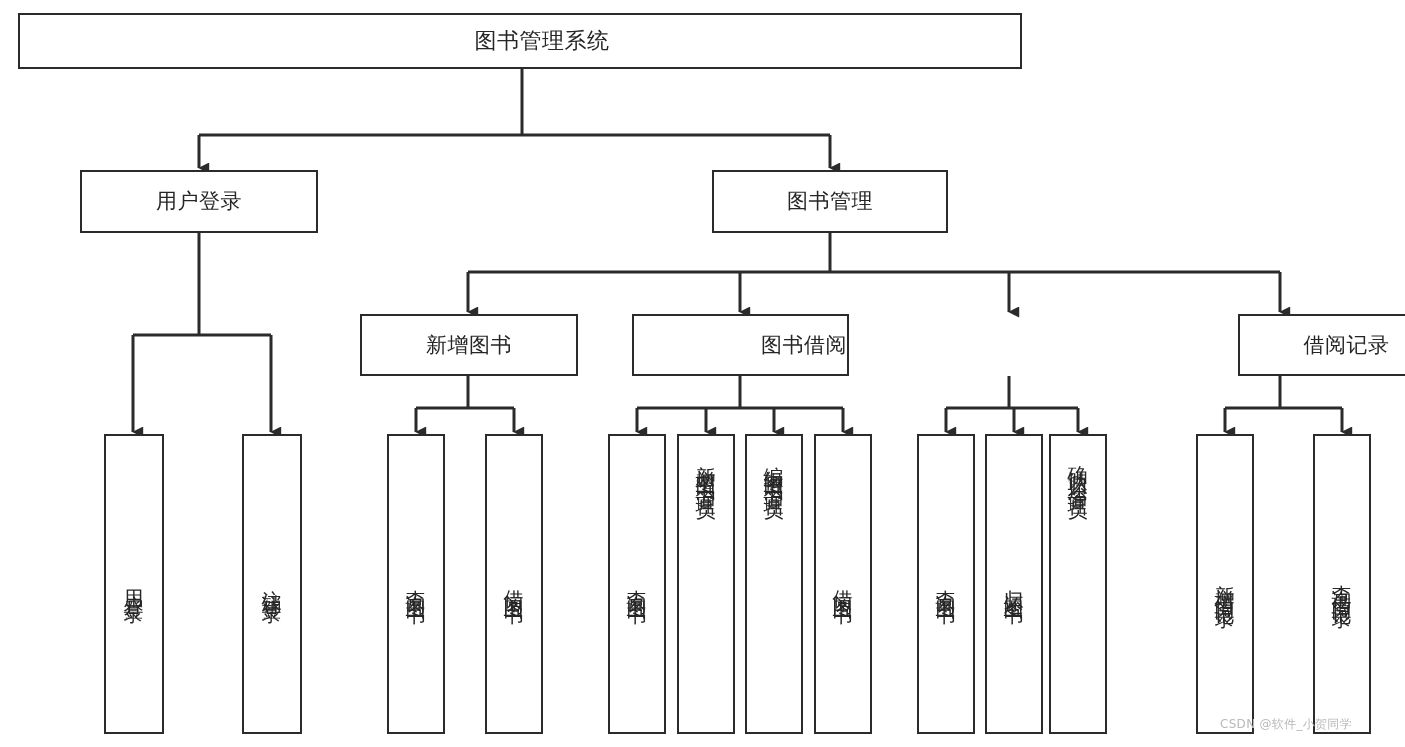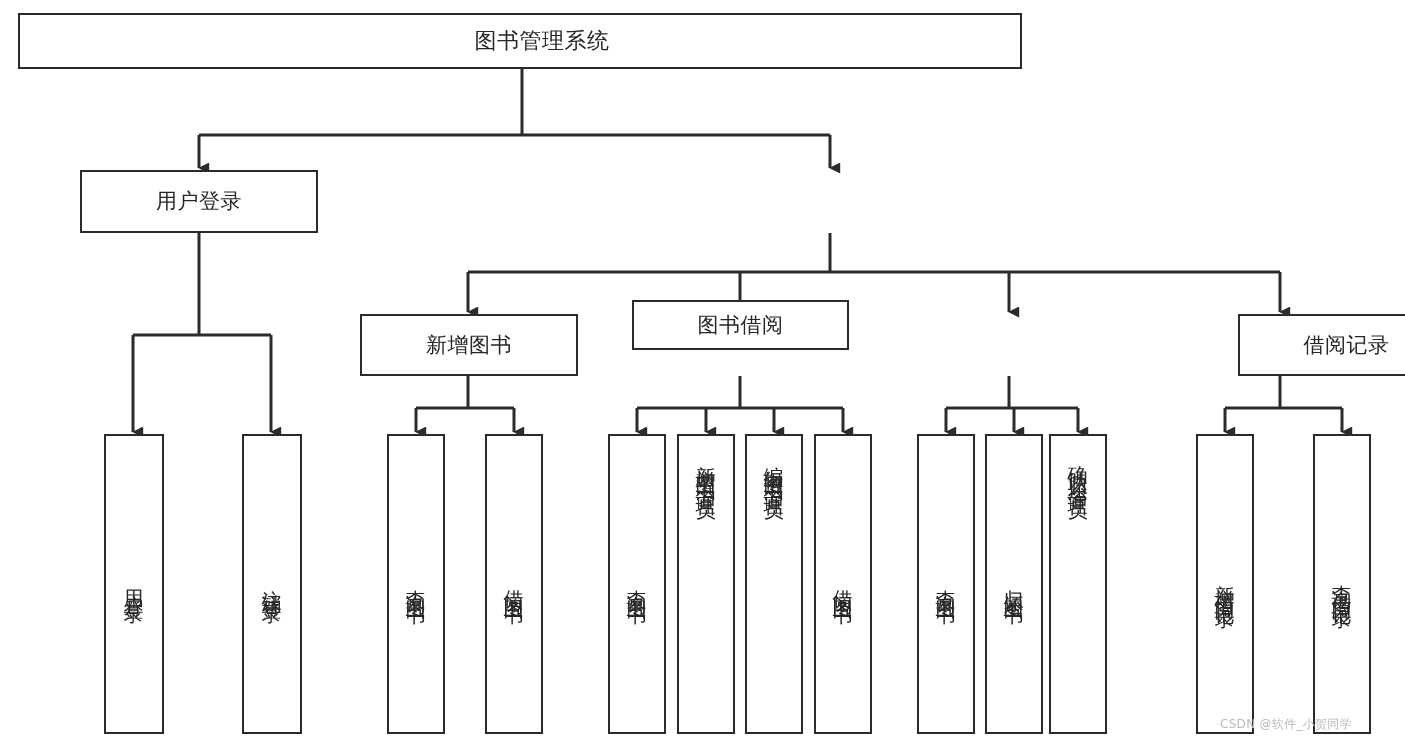--- a/index.html
+++ b/index.html
@@ -135,25 +135,28 @@
     </g>
   </svg>
 
   <div class="node-box root" style="left:18px; top:13px; width:1004px; height:56px;">
     <span class="node-label">图书管理系统</span>
   </div>
 
   <div class="node-box" style="left:80px; top:170px; width:238px; height:63px;">
     <span class="node-label">用户登录</span>
   </div>
+  <div class="node-box" style="left:712px; top:170px; width:236px; height:63px;">
+    <span class="node-label">图书管理</span>
+  </div>
 
   <div class="node-box" style="left:360px; top:314px; width:218px; height:62px;">
     <span class="node-label">新增图书</span>
   </div>
-  <div class="node-box" style="left:632px; top:300px; width:217px; height:50px;">
+  <div class="node-box" style="left:632px; top:314px; width:217px; height:62px;justify-content:flex-end;">
     <span class="node-label">图书借阅</span>
   </div>
   <div class="node-box" style="left:1238px; top:314px; width:217px; height:62px;">
     <span class="node-label">借阅记录</span>
   </div>
 
   <div class="node-box leaf center-v" style="left:104px; top:434px; width:60px; height:300px;">
     <span class="node-label">用户登录</span>
   </div>
   <div class="node-box leaf center-v" style="left:242px; top:434px; width:60px; height:300px;">

